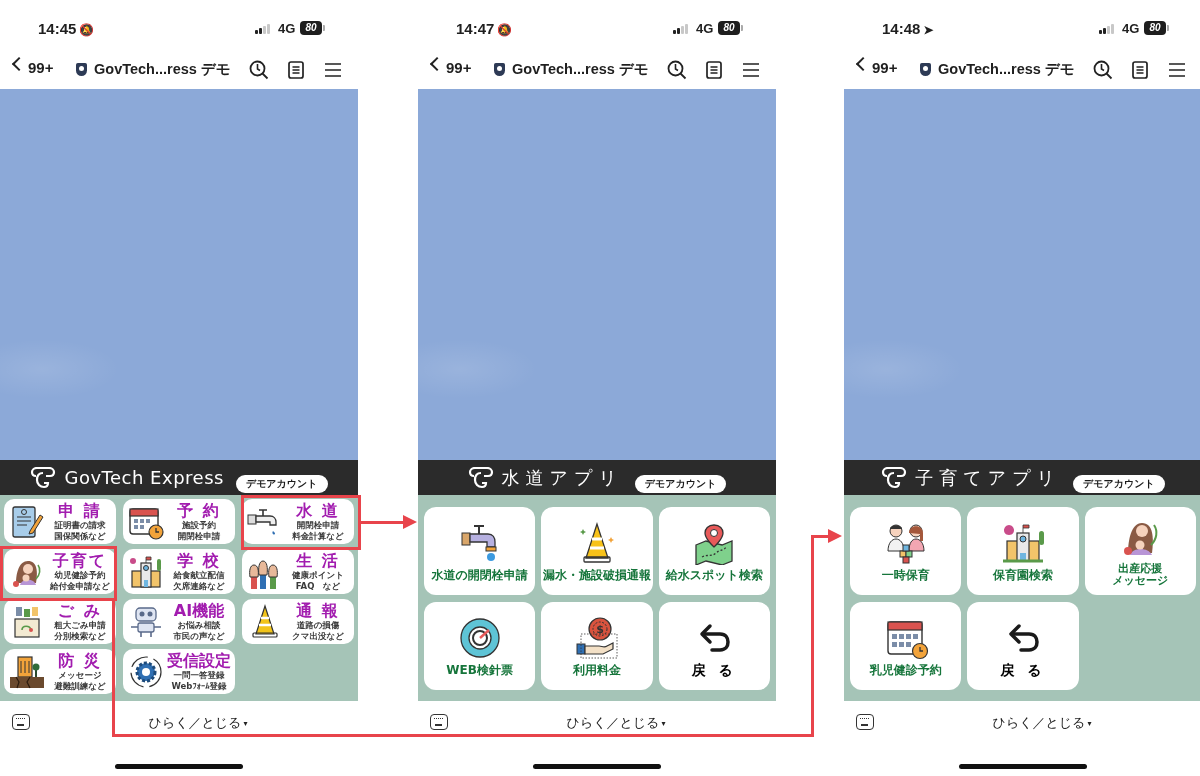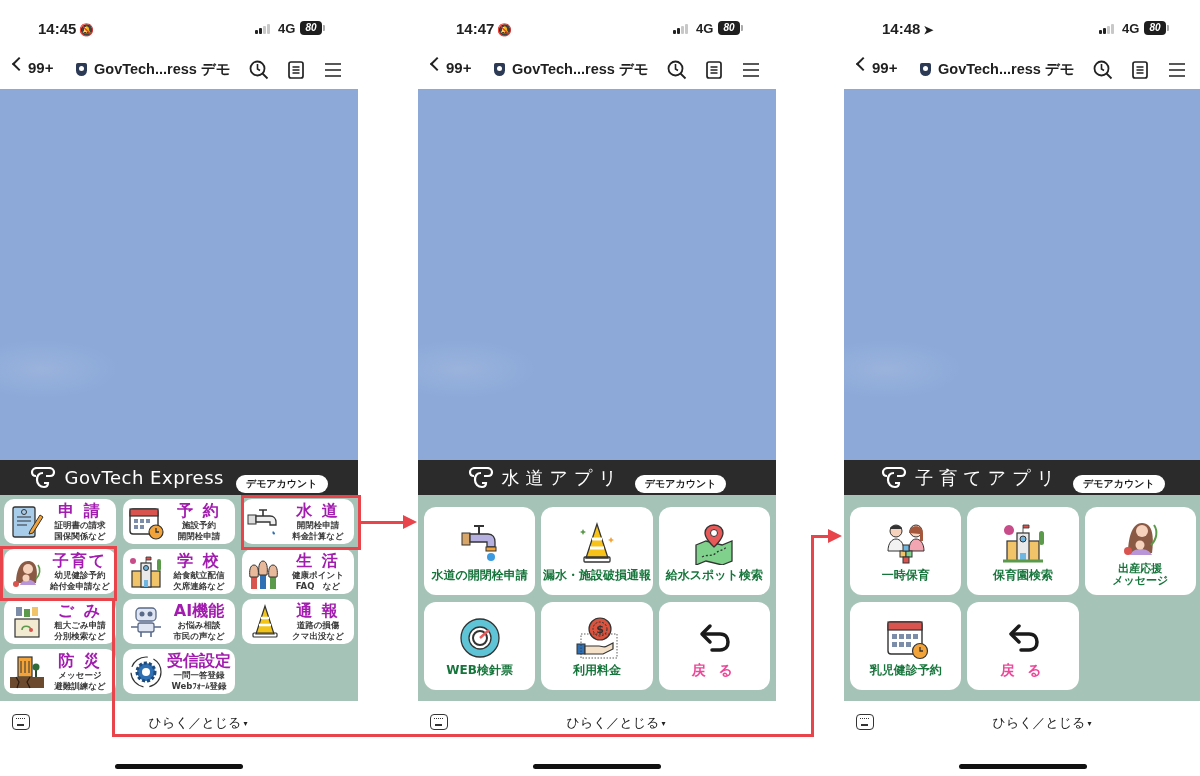--- a/index.html
+++ b/index.html
@@ -53,21 +53,21 @@
   .home-tile .tile-text { flex: 1; text-align: center; padding-right: 2px; }
   .home-tile .tile-title { color: #a21caf; font-size: 16px; font-weight: bold; line-height: 18px; letter-spacing: 2px; white-space: nowrap; }
   .home-tile .tile-title.small { font-size: 12px; letter-spacing: 0; }
   .home-tile .tile-sub { color: #3a3a3a; font-size: 8.5px; line-height: 10.5px; white-space: nowrap; font-weight: bold; }
 
   
   .sub-grid { position: absolute; left: 6px; top: 12px; right: 6px; display: grid; grid-template-columns: repeat(3, 1fr); grid-auto-rows: 88px; gap: 7px 6px; }
   .sub-tile { background: #fff; border-radius: 12px; display: flex; flex-direction: column; align-items: center; justify-content: center; cursor: pointer; }
   .sub-tile .tile-icon { width: 48px; height: 44px; margin-bottom: 4px; }
   .sub-tile .tile-label { color: #16753b; font-size: 12px; font-weight: bold; text-align: center; line-height: 13px; white-space: nowrap; }
-  .sub-tile .tile-label.back { color: #ec4899; font-size: 14px; letter-spacing: 4px; }
+  .sub-tile .tile-label.back { color: #000000; font-size: 14px; letter-spacing: 4px; }
 
   
   .bottom-bar { position: absolute; top: 708px; left: 0; width: 358px; height: 30px; }
   .keyboard-btn { position: absolute; left: 12px; top: 6px; width: 18px; height: 16px; border: 1.6px solid #333; border-radius: 4px; cursor: pointer; }
   .keyboard-btn::before { content: ""; position: absolute; left: 3px; top: 3px; width: 9px; height: 2px; border-top: 1.5px dotted #333; }
   .keyboard-btn::after { content: ""; position: absolute; left: 4px; top: 9px; width: 7px; height: 1.5px; background: #333; }
   .toggle-menu { position: absolute; left: 0; width: 358px; top: 6px; text-align: center; font-size: 13px; color: #222; cursor: pointer; padding-left: 38px; }
   .toggle-caret { font-size: 8px; margin-left: 2px; vertical-align: middle; }
   .home-indicator { position: absolute; top: 764px; left: 115px; width: 128px; height: 5px; background: #111; border-radius: 3px; }
 

